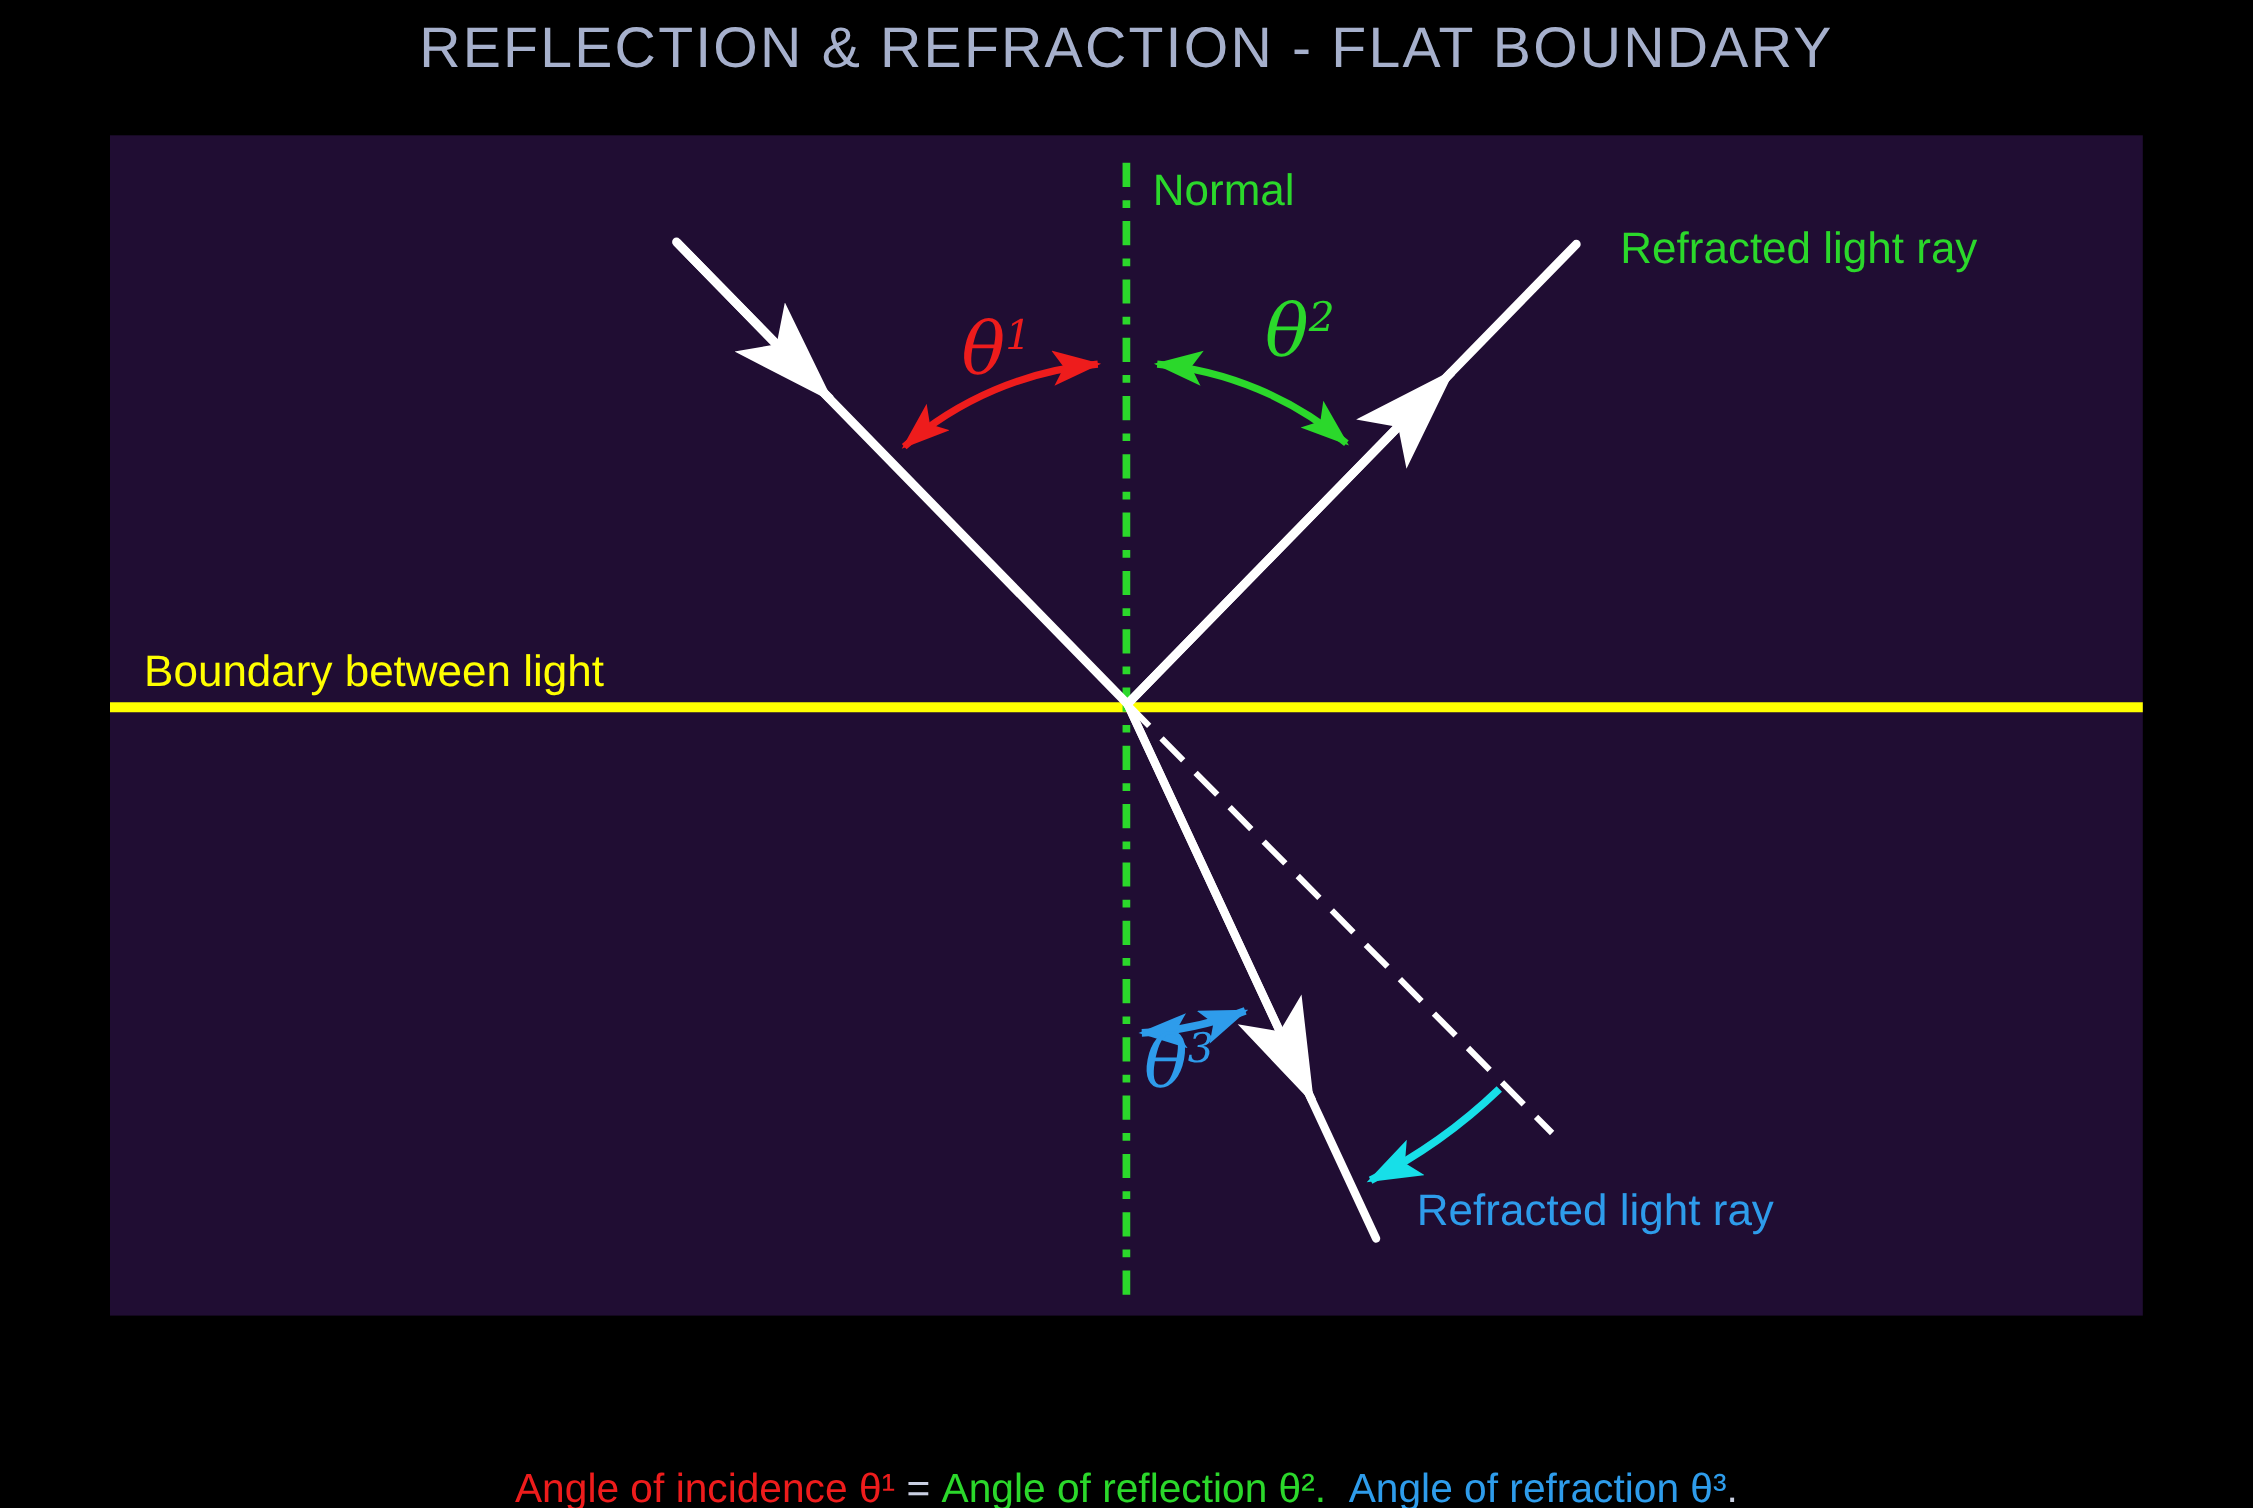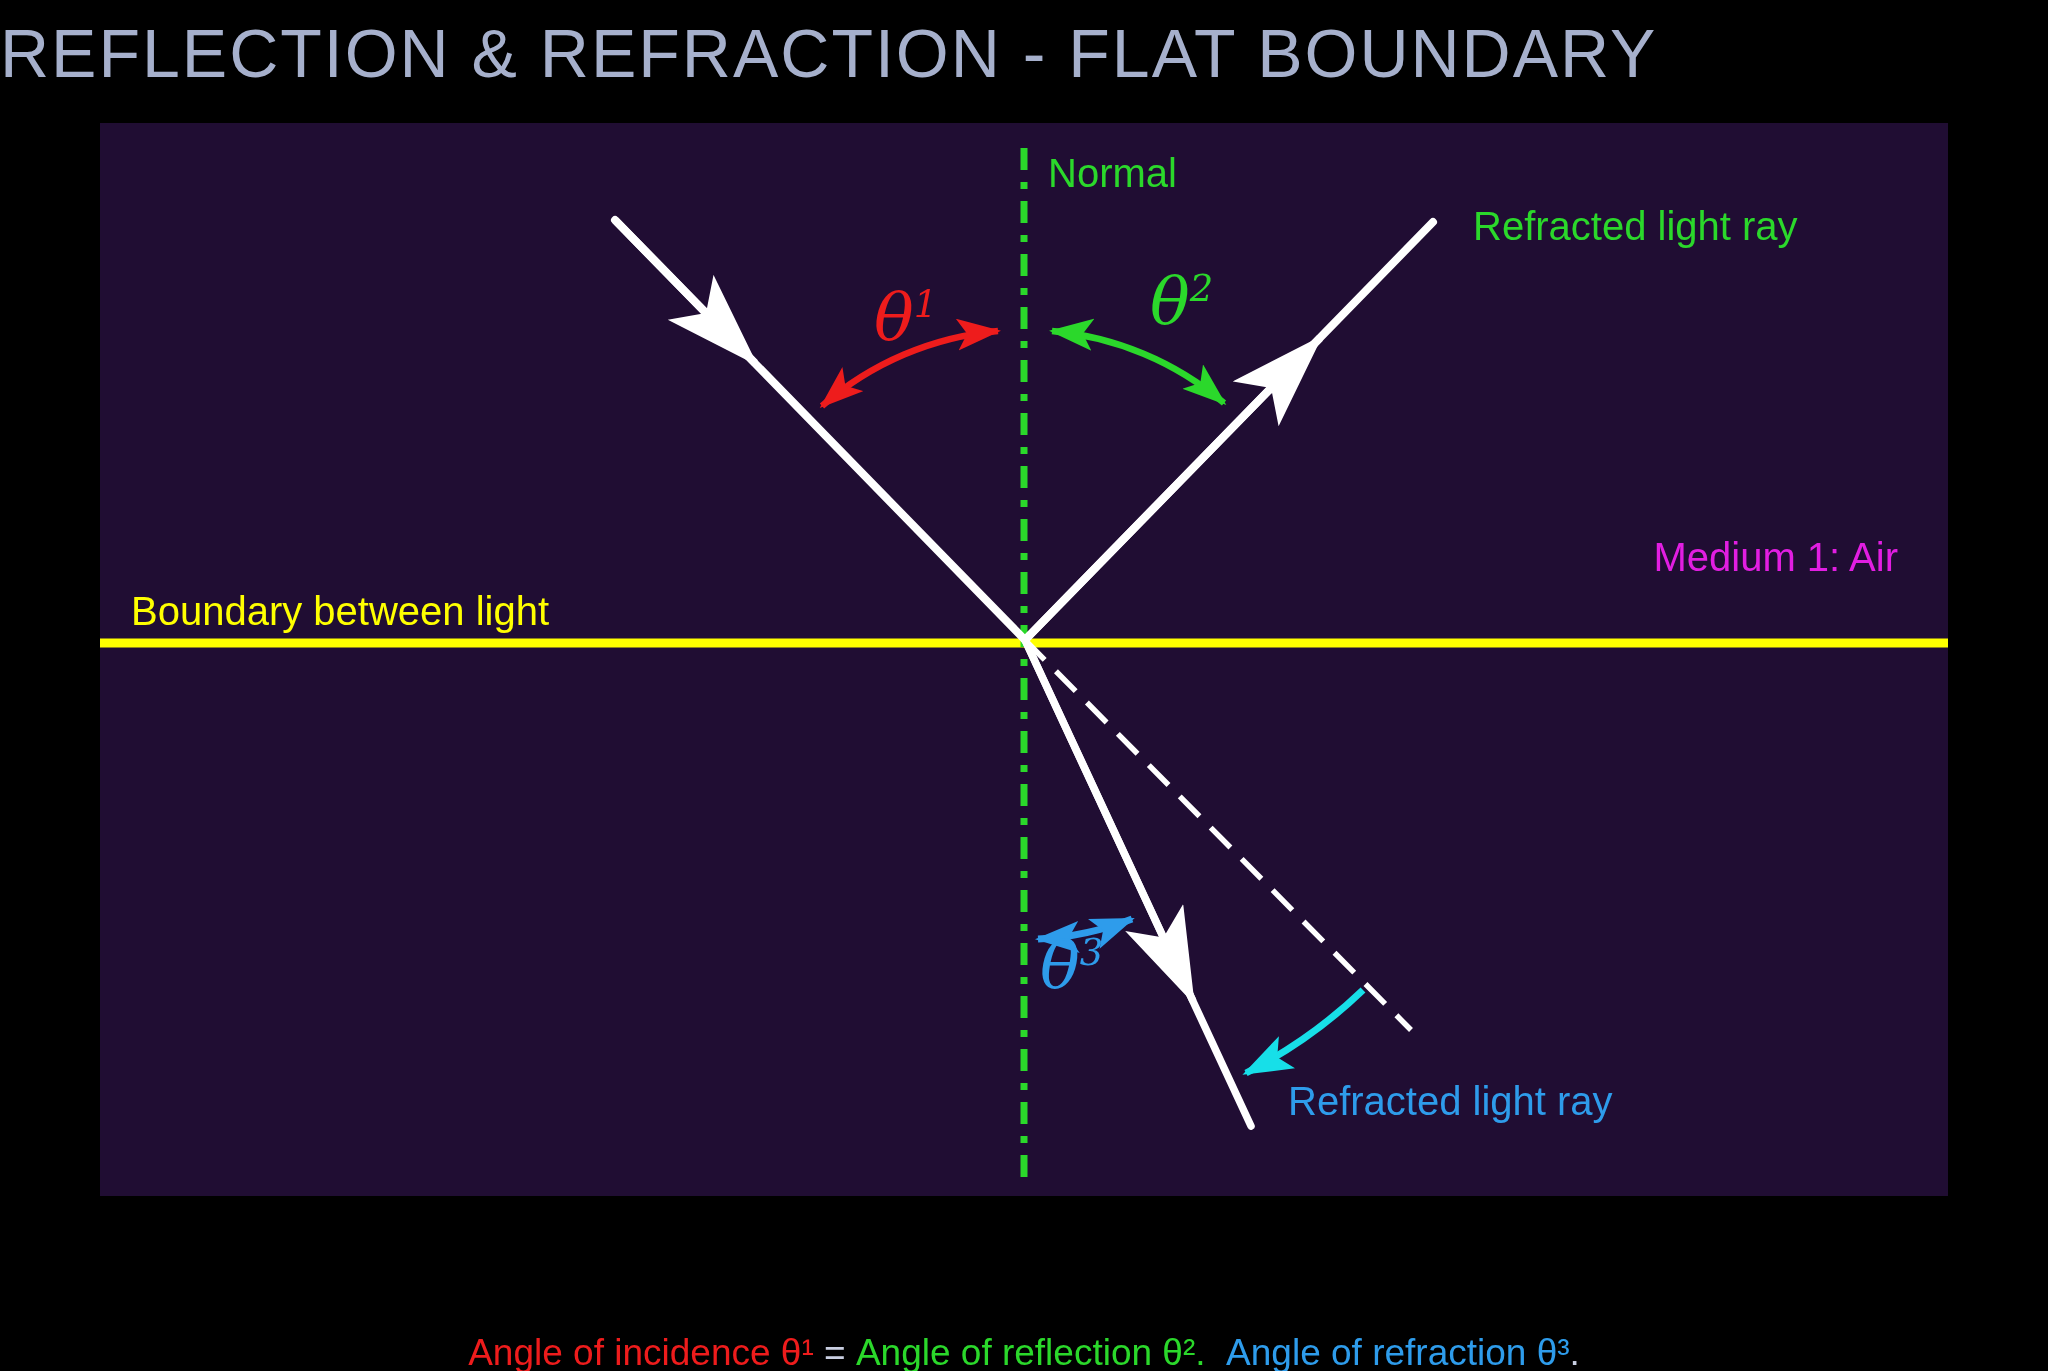--- a/index.html
+++ b/index.html
@@ -1,19 +1,19 @@
 <!DOCTYPE html>
 <html style="--background: #000000; --panel: #200d33; --title: #a6b0cc; --ray_white: #ffffff; --normal_green: #2bd82b; --reflection_green: #2bd82b; --boundary_yellow: #ffff00; --incidence_red: #ee1c1c; --refraction_blue: #2e9ceb; --bend_cyan: #17dfe8; --medium1_magenta: #e21ee2; --medium2_orange: #f5921e; --caption_text: #c9cfe2;"><head>
 <meta charset="utf-8">
 <style>
   html,body{margin:0;padding:0;background:#000;}
   .page{position:relative;width:2048px;height:1371px;background:var(--background,#000);overflow:hidden;
         font-family:"Liberation Sans",sans-serif;}
-  .title{position:absolute;left:0;top:14px;width:2048px;
-         font-size:68px;font-weight:400;letter-spacing:2px;color:var(--title,#a6b0cc);}
+  .title{position:absolute;left:0;top:14px;width:2048px;text-align:center;
+         font-size:52px;font-weight:400;letter-spacing:2px;color:var(--title,#a6b0cc);}
   .panel{position:absolute;left:100px;top:123px;width:1848px;height:1073px;background:var(--panel,#200d33);}
   svg.diagram{position:absolute;left:0;top:0;}
   .lbl{position:absolute;font-size:40px;line-height:1.25;white-space:nowrap;}
   .lbl-normal{left:1048px;top:148px;color:var(--normal_green);}
   .lbl-incident{left:288px;top:198px;color:var(--ray_white);}
   .lbl-reflected{left:1473px;top:201px;color:var(--reflection_green);}
   .lbl-boundary{left:131px;top:586px;color:var(--boundary_yellow);}
   .lbl-medium1{right:150px;top:532px;color:var(--medium1_magenta);text-align:right;}
   .lbl-medium2{right:151px;top:688px;color:var(--medium2_orange);text-align:right;}
   .lbl-refracted{left:1288px;top:1076px;color:var(--refraction_blue);}
@@ -85,21 +85,20 @@
     <path d="M 1052 331 A 310 310 0 0 1 1224 403" fill="none" class="st-green" stroke-width="6.5" marker-start="url(#arrow-green)" marker-end="url(#arrow-green)"></path>
 
     <path d="M 1038 939 A 299 299 0 0 0 1132 919" fill="none" class="st-blue" stroke-width="7" marker-start="url(#arrow-blue)" marker-end="url(#arrow-blue)"></path>
 
     <path d="M 1363 990 A 486 486 0 0 1 1246 1073" fill="none" class="st-cyan" stroke-width="7" marker-end="url(#arrow-cyan)"></path>
   </svg>
 
   <div class="lbl lbl-normal">Normal</div>
   <div class="lbl lbl-reflected">Refracted light ray</div>
   <div class="lbl lbl-boundary">Boundary between light</div>
-  <div class="lbl lbl-medium1">Medium 1: Air</div>
   <div class="lbl lbl-refracted">Refracted light ray</div>
 
   <div class="theta theta1"><span>θ</span><sup>1</sup></div>
   <div class="theta theta2"><span>θ</span><sup>2</sup></div>
   <div class="theta theta3"><span>θ</span><sup>3</sup></div>
 
   <div class="caption">
     <div><span class="seg-red">Angle of incidence θ¹</span><span class="seg-base"> = </span><span class="seg-green">Angle of reflection θ².</span><span class="seg-base">  </span><span class="seg-blue">Angle of refraction θ³</span><span class="seg-base">.</span></div>
     
   </div>

